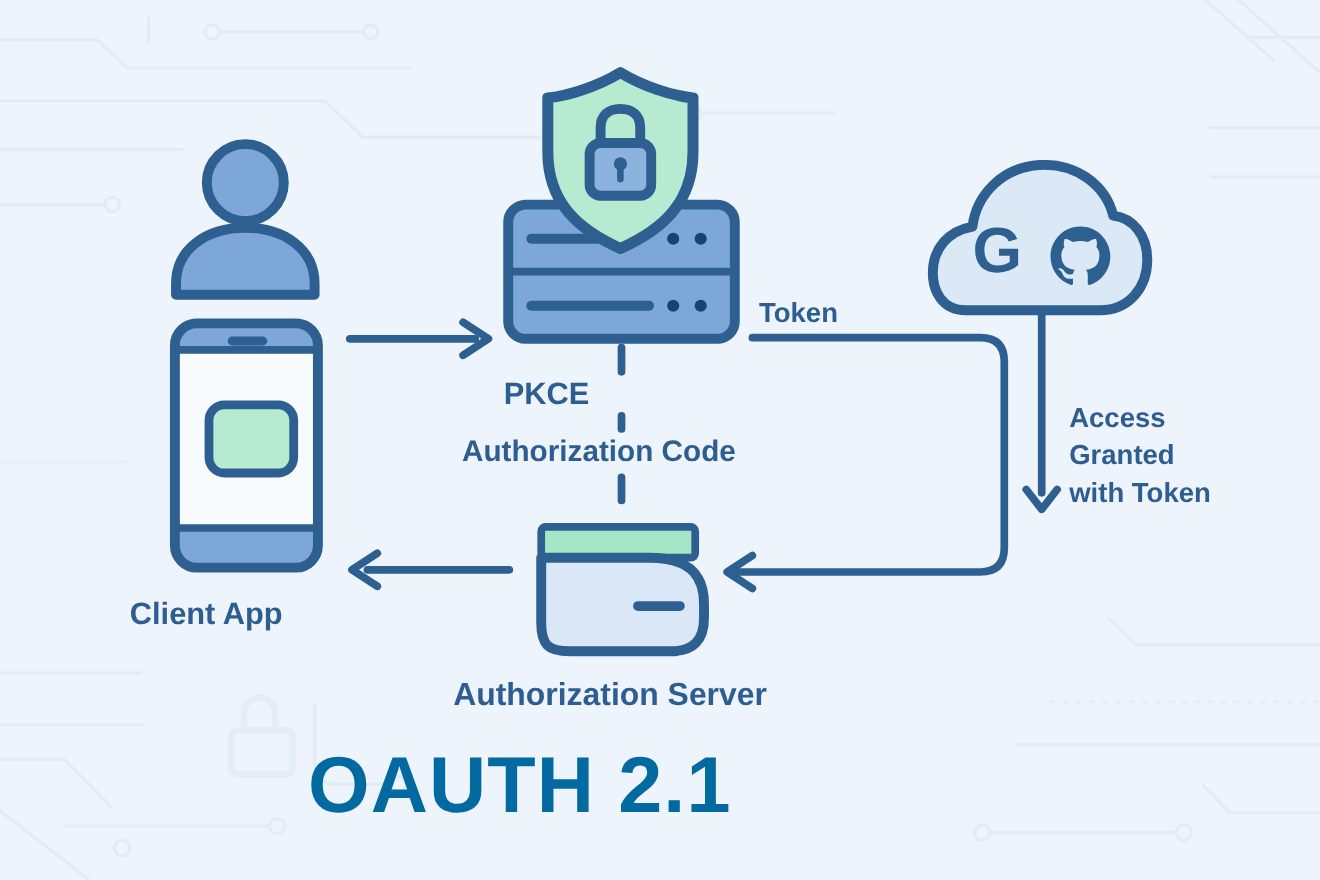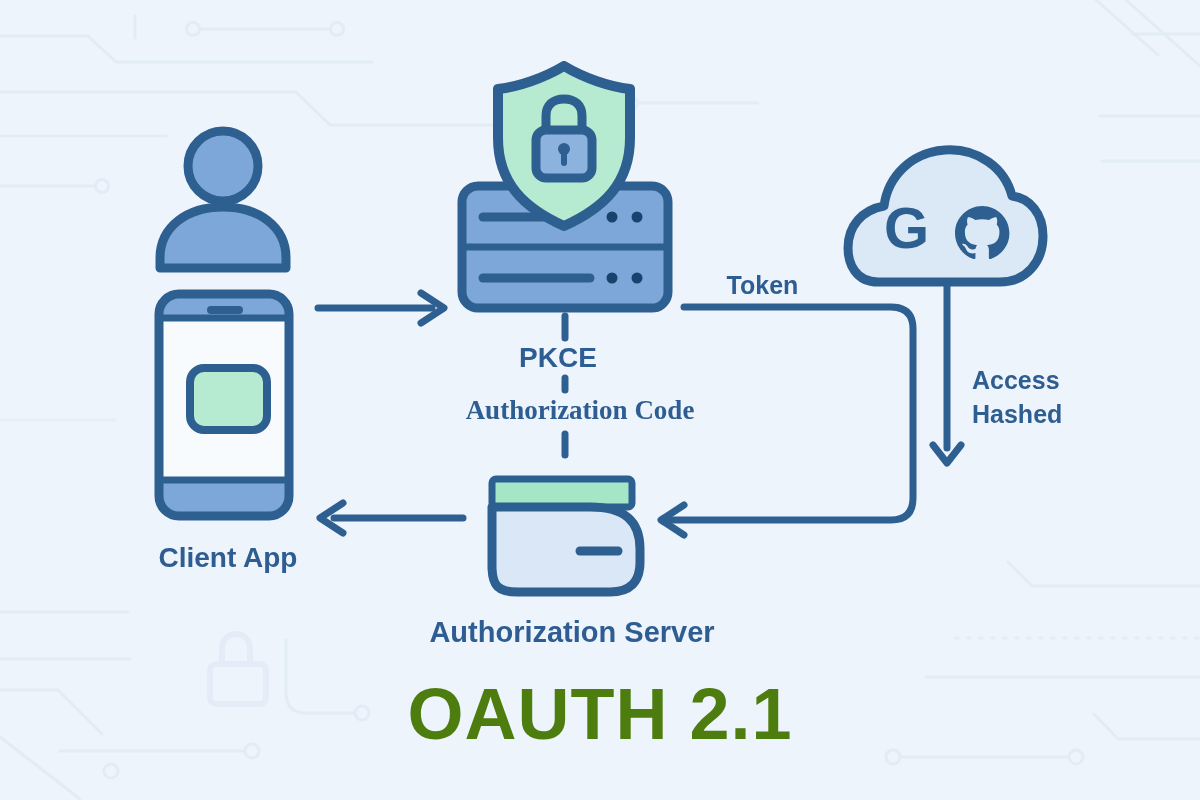--- a/index.html
+++ b/index.html
@@ -3,29 +3,29 @@
 <meta charset="utf-8">
 <style>
   html,body{margin:0;padding:0;background:#e8eef7;}
   .canvas{
     position:relative;width:1200px;height:800px;overflow:hidden;
     background:#eef4fb;font-family:"Liberation Sans",sans-serif;
   }
   svg{position:absolute;left:0;top:0;}
   .lbl{position:absolute;color:#2e5d92;font-weight:700;line-height:1.25;}
   .lbl .ln{display:block;}
-  .center{text-align:center;}
+  .center{}
   #client-app-label{left:118px;top:540px;width:220px;font-size:28px;}
   #pkce-label{left:458px;top:340px;width:200px;font-size:28px;}
-  #auth-code-label{left:420px;top:394px;width:320px;font-size:27px;font-family:Liberation Serif, serif;}
+  #auth-code-label{left:420px;top:394px;width:320px;font-size:27px;}
   #token-label{left:690px;top:270px;width:145px;font-size:25px;}
   #hashed-label{left:710px;top:446px;width:205px;font-size:26px;line-height:34px;}
   #access-label{left:972px;top:331px;font-size:25px;line-height:34px;margin-top:32px;}
   #auth-server-label{left:412px;top:614px;width:320px;font-size:29px;}
-  #oauth-title{left:280px;top:678px;width:640px;font-size:72px;font-weight:800;color:#4d7c0f;letter-spacing:1px;line-height:1;}
+  #oauth-title{left:280px;top:678px;width:640px;font-size:72px;font-weight:800;color:#0369a1;letter-spacing:1px;line-height:1;}
   #google-g{left:884px;top:199px;font-size:58px;line-height:1;color:#2e5f91;}
 </style>
 </head>
 <body>
 
 <div class="canvas">
 
 <svg width="1200" height="800" viewBox="0 0 1200 800">
 
   <g stroke="#d9e5f2" stroke-width="3" fill="none" opacity="0.55" stroke-linecap="round" stroke-linejoin="round">
@@ -146,21 +146,22 @@
 
 <div class="lbl center" id="auth-code-label">Authorization Code</div>
 
 <div class="lbl center" id="token-label">Token</div>
 
 <div class="lbl center" id="hashed-label">
 </div>
 
 <div class="lbl" id="access-label">
   <span class="ln">Access</span>
-  <span class="ln">Hashed</span>
+  <span class="ln">Granted</span>
+  <span class="ln">with Token</span>
 </div>
 
 <div class="lbl center" id="auth-server-label">Authorization Server</div>
 
 <div class="lbl center" id="oauth-title">OAUTH 2.1</div>
 
 <div class="lbl" id="google-g">G</div>
 
 </div>
 

